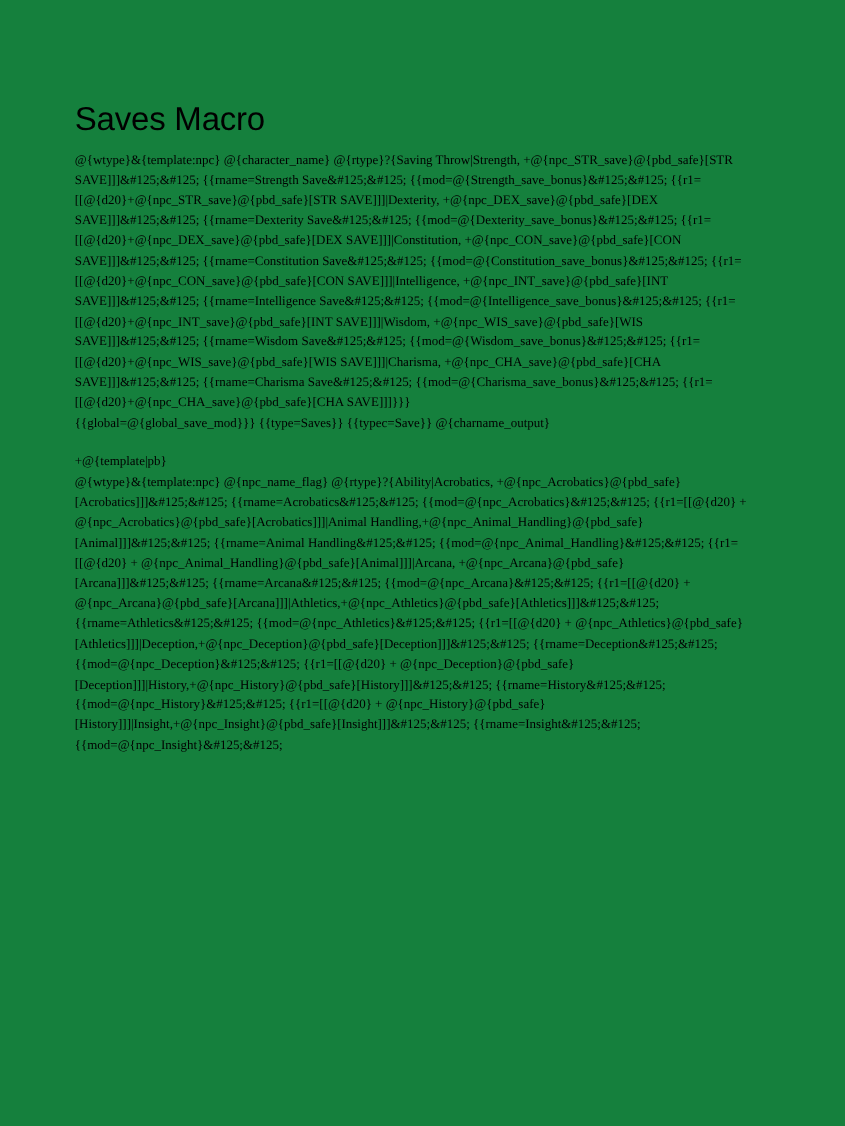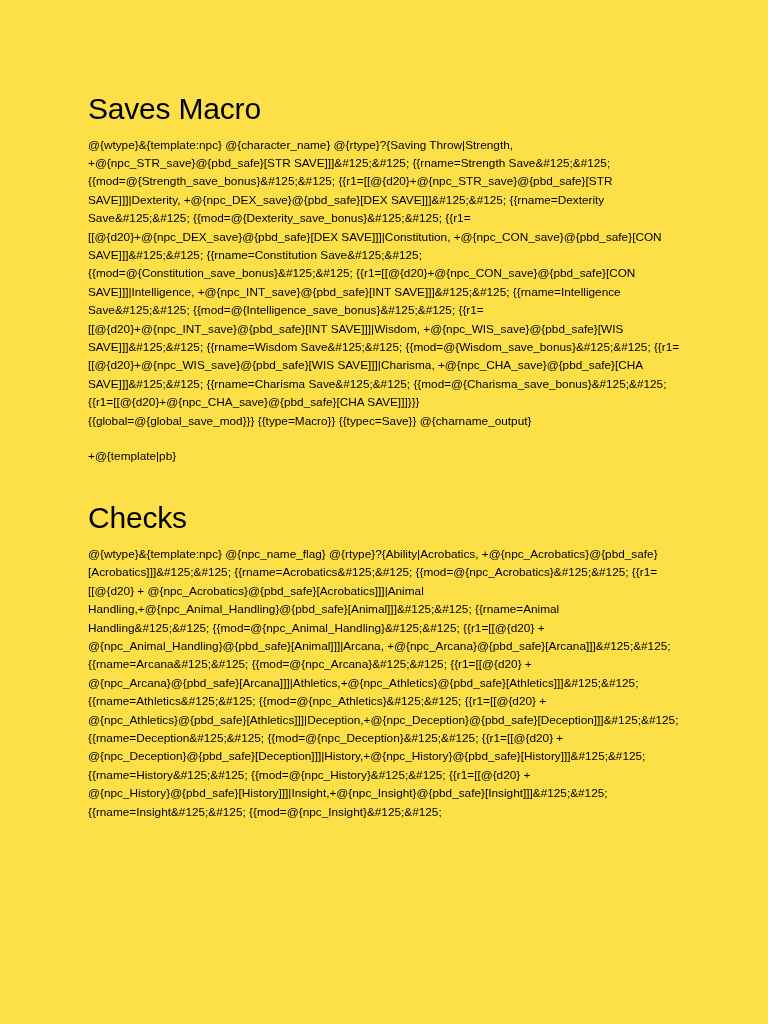--- a/index.html
+++ b/index.html
@@ -11,23 +11,23 @@
     width: 768px;
     height: 1024px;
     font-family: "Liberation Sans", sans-serif;
     color: #000000;
     overflow: hidden;
   }
   .page {
     position: relative;
     width: 768px;
     height: 1024px;
-    background: #fde047;
+    background: #15803d;
     box-sizing: border-box;
-    padding: 92px 88px 0 88px;
+    padding: 92px 88px 0 68px;
   }
   .doc-heading {
     font-family: "Liberation Sans", sans-serif;
     font-size: 30px;
     font-weight: normal;
     line-height: 1.15;
     margin: 0 0 9px 0;
     letter-spacing: -0.2px;
     color: #000000;
   }
@@ -35,37 +35,37 @@
     margin-top: 36px;
   }
   .doc-para {
     font-size: 11.8px;
     line-height: 18.4px;
     margin: 0;
     color: #000000;
     word-wrap: break-word;
     overflow-wrap: break-word;
     white-space: normal;
+    font-family: Liberation Serif, serif;
   }
   .spacer-sm {
     height: 17px;
   }
 </style>
 </head>
 <body>
 
 <div class="page">
 
   <h1 class="doc-heading">Saves Macro</h1>
 
   <p class="doc-para">@{wtype}&amp;{template:npc} @{character_name} @{rtype}?{Saving Throw|Strength, +@{npc_STR_save}@{pbd_safe}[STR SAVE]]]&amp;#125;&amp;#125; {{rname=Strength Save&amp;#125;&amp;#125; {{mod=@{Strength_save_bonus}&amp;#125;&amp;#125; {{r1=[[@{d20}+@{npc_STR_save}@{pbd_safe}[STR SAVE]]]|Dexterity, +@{npc_DEX_save}@{pbd_safe}[DEX SAVE]]]&amp;#125;&amp;#125; {{rname=Dexterity Save&amp;#125;&amp;#125; {{mod=@{Dexterity_save_bonus}&amp;#125;&amp;#125; {{r1=[[@{d20}+@{npc_DEX_save}@{pbd_safe}[DEX SAVE]]]|Constitution, +@{npc_CON_save}@{pbd_safe}[CON SAVE]]]&amp;#125;&amp;#125; {{rname=Constitution Save&amp;#125;&amp;#125; {{mod=@{Constitution_save_bonus}&amp;#125;&amp;#125; {{r1=[[@{d20}+@{npc_CON_save}@{pbd_safe}[CON SAVE]]]|Intelligence, +@{npc_INT_save}@{pbd_safe}[INT SAVE]]]&amp;#125;&amp;#125; {{rname=Intelligence Save&amp;#125;&amp;#125; {{mod=@{Intelligence_save_bonus}&amp;#125;&amp;#125; {{r1=[[@{d20}+@{npc_INT_save}@{pbd_safe}[INT SAVE]]]|Wisdom, +@{npc_WIS_save}@{pbd_safe}[WIS SAVE]]]&amp;#125;&amp;#125; {{rname=Wisdom Save&amp;#125;&amp;#125; {{mod=@{Wisdom_save_bonus}&amp;#125;&amp;#125; {{r1=[[@{d20}+@{npc_WIS_save}@{pbd_safe}[WIS SAVE]]]|Charisma, +@{npc_CHA_save}@{pbd_safe}[CHA SAVE]]]&amp;#125;&amp;#125; {{rname=Charisma Save&amp;#125;&amp;#125; {{mod=@{Charisma_save_bonus}&amp;#125;&amp;#125; {{r1=[[@{d20}+@{npc_CHA_save}@{pbd_safe}[CHA SAVE]]]}}}</p>
 
-  <p class="doc-para">{{global=@{global_save_mod}}} {{type=Macro}} {{typec=Save}} @{charname_output}</p>
+  <p class="doc-para">{{global=@{global_save_mod}}} {{type=Saves}} {{typec=Save}} @{charname_output}</p>
 
   <div class="spacer-sm"></div>
 
   <p class="doc-para">+@{template|pb}</p>
 
-  <h1 class="doc-heading second">Checks</h1>
 
   <p class="doc-para">@{wtype}&amp;{template:npc} @{npc_name_flag} @{rtype}?{Ability|Acrobatics, +@{npc_Acrobatics}@{pbd_safe}[Acrobatics]]]&amp;#125;&amp;#125; {{rname=Acrobatics&amp;#125;&amp;#125; {{mod=@{npc_Acrobatics}&amp;#125;&amp;#125; {{r1=[[@{d20} + @{npc_Acrobatics}@{pbd_safe}[Acrobatics]]]|Animal Handling,+@{npc_Animal_Handling}@{pbd_safe}[Animal]]]&amp;#125;&amp;#125; {{rname=Animal Handling&amp;#125;&amp;#125; {{mod=@{npc_Animal_Handling}&amp;#125;&amp;#125; {{r1=[[@{d20} + @{npc_Animal_Handling}@{pbd_safe}[Animal]]]|Arcana, +@{npc_Arcana}@{pbd_safe}[Arcana]]]&amp;#125;&amp;#125; {{rname=Arcana&amp;#125;&amp;#125; {{mod=@{npc_Arcana}&amp;#125;&amp;#125; {{r1=[[@{d20} + @{npc_Arcana}@{pbd_safe}[Arcana]]]|Athletics,+@{npc_Athletics}@{pbd_safe}[Athletics]]]&amp;#125;&amp;#125; {{rname=Athletics&amp;#125;&amp;#125; {{mod=@{npc_Athletics}&amp;#125;&amp;#125; {{r1=[[@{d20} + @{npc_Athletics}@{pbd_safe}[Athletics]]]|Deception,+@{npc_Deception}@{pbd_safe}[Deception]]]&amp;#125;&amp;#125; {{rname=Deception&amp;#125;&amp;#125; {{mod=@{npc_Deception}&amp;#125;&amp;#125; {{r1=[[@{d20} + @{npc_Deception}@{pbd_safe}[Deception]]]|History,+@{npc_History}@{pbd_safe}[History]]]&amp;#125;&amp;#125; {{rname=History&amp;#125;&amp;#125; {{mod=@{npc_History}&amp;#125;&amp;#125; {{r1=[[@{d20} + @{npc_History}@{pbd_safe}[History]]]|Insight,+@{npc_Insight}@{pbd_safe}[Insight]]]&amp;#125;&amp;#125; {{rname=Insight&amp;#125;&amp;#125; {{mod=@{npc_Insight}&amp;#125;&amp;#125;</p>
 
 </div>
 
 </body></html>

